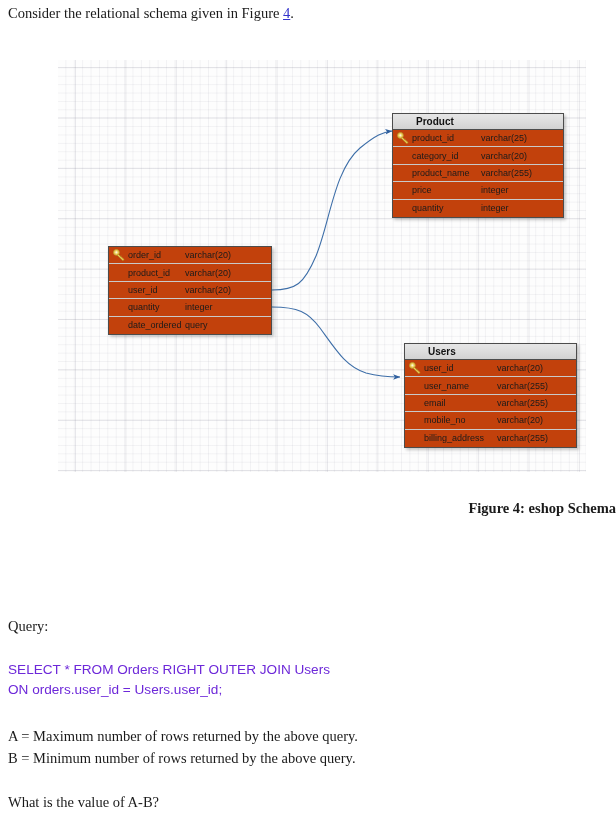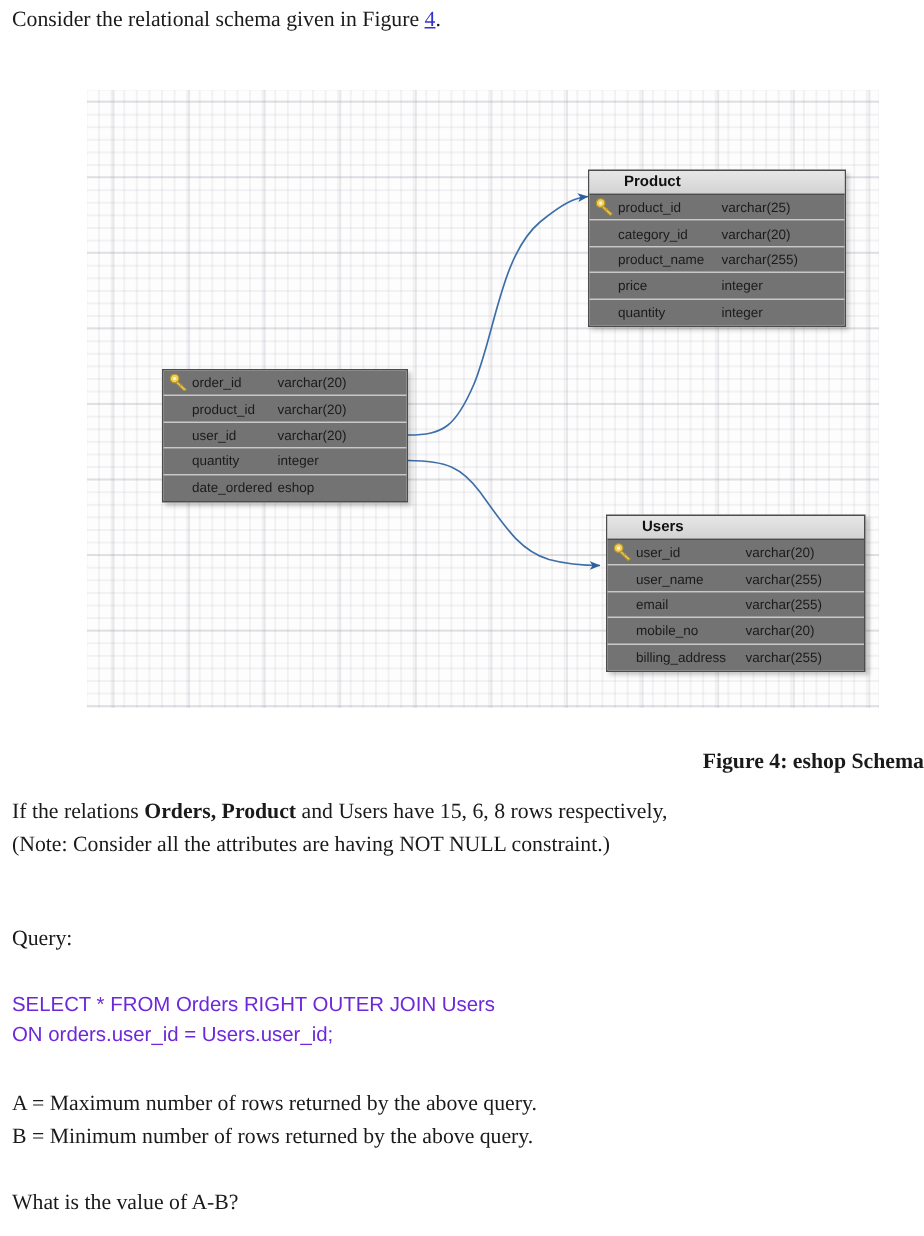--- a/index.html
+++ b/index.html
@@ -84,21 +84,21 @@
     border-bottom: 1px solid #4c4c4c;
     box-sizing: border-box;
   }
   .attr-row {
     height: 17.4px;
     display: flex;
     align-items: center;
     font-size: 9px;
     color: #1b1b1b;
     border-bottom: 1px solid #c9c9c9;
-    background: #737373;
+    background: #c2410c;
     box-sizing: border-box;
   }
   .attr-row:last-child {
     border-bottom: none;
   }
   .attr-key {
     width: 19px;
     flex: 0 0 19px;
     display: flex;
     align-items: center;
@@ -204,21 +204,21 @@
 
       <div class="attr-row">
         <span class="attr-key"></span>
         <span class="attr-name">quantity</span>
         <span class="attr-type">integer</span>
       </div>
 
       <div class="attr-row">
         <span class="attr-key"></span>
         <span class="attr-name">date_ordered</span>
-        <span class="attr-type">eshop</span>
+        <span class="attr-type">query</span>
       </div>
     </div>
 
     <div class="table-box tbl-product" style="left:334px; top:53px; width:172px;">
       <div class="table-header">Product</div>
 
       <div class="attr-row">
         <span class="attr-key">
           <svg class="key-svg" width="13" height="12" viewBox="0 0 13 12">
             <circle cx="3.4" cy="3.4" r="2.9" fill="#f0cf5c" stroke="#b59327" stroke-width="0.8"></circle>
@@ -294,24 +294,20 @@
         <span class="attr-key"></span>
         <span class="attr-name">billing_address</span>
         <span class="attr-type">varchar(255)</span>
       </div>
     </div>
 
   </div>
 
   <div class="caption">Figure 4: eshop Schema</div>
 
-  <div class="para p-relations">
-    <div><span>If the relations </span><b>Orders, Product</b><span> and Users have 15, 6, 8 rows respectively,</span></div>
-    <div>(Note: Consider all the attributes are having NOT NULL constraint.)</div>
-  </div>
 
   <div class="para p-query-label">Query:</div>
 
   <div class="code-block">SELECT * FROM Orders RIGHT OUTER JOIN Users
 ON orders.user_id = Users.user_id;</div>
 
   <div class="para p-ab">
     <div>A = Maximum number of rows returned by the above query.</div>
     <div>B = Minimum number of rows returned by the above query.</div>
   </div>

